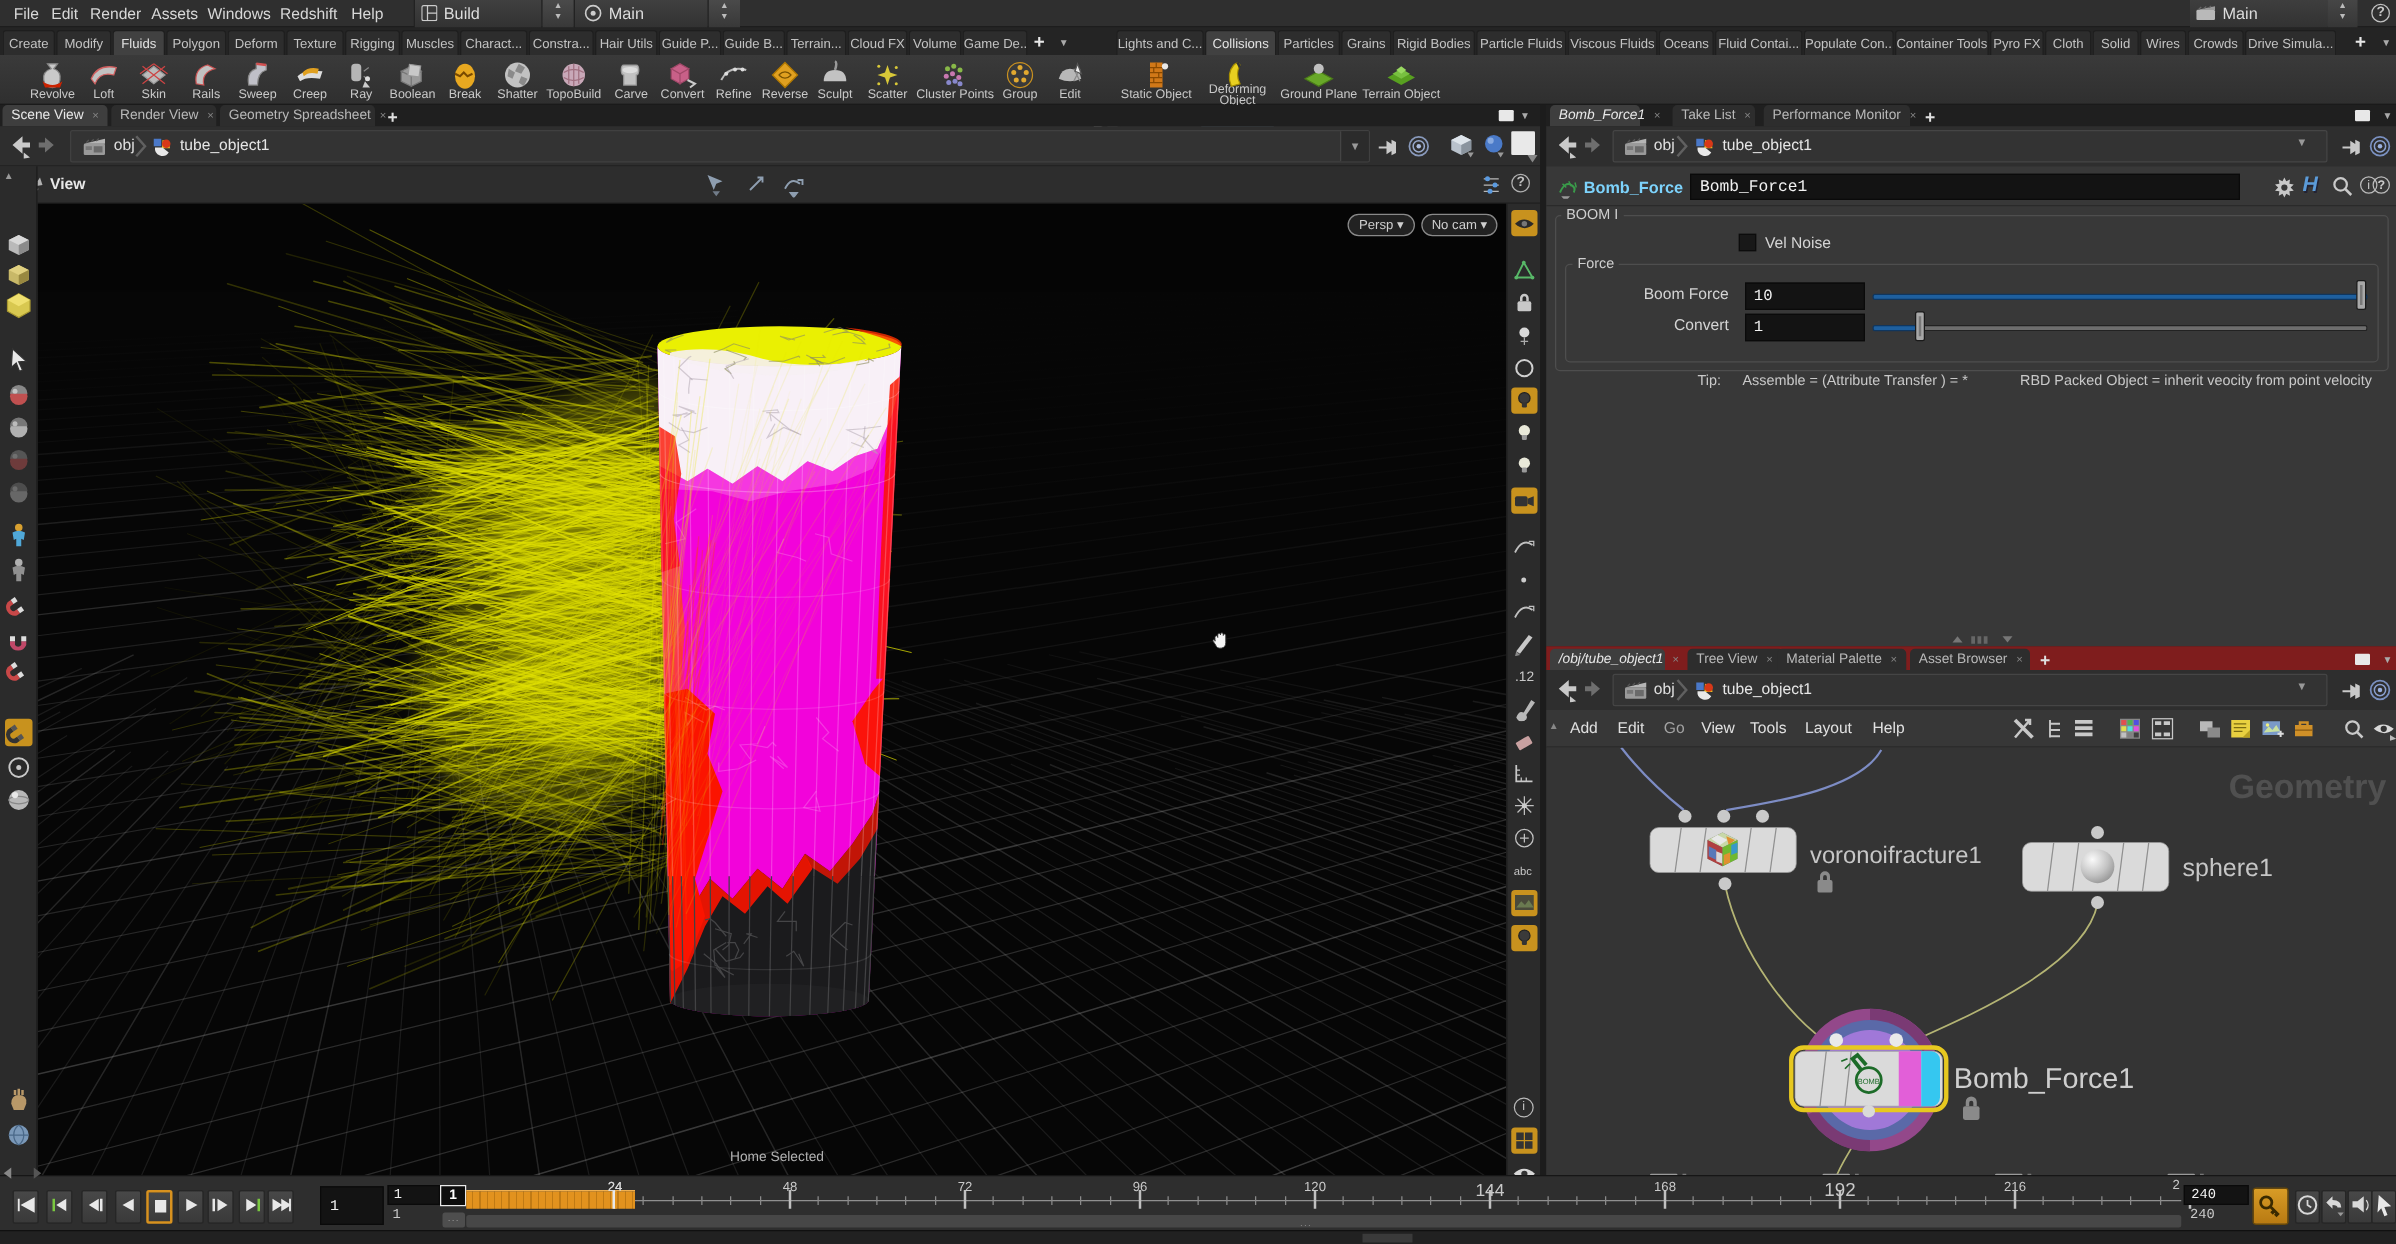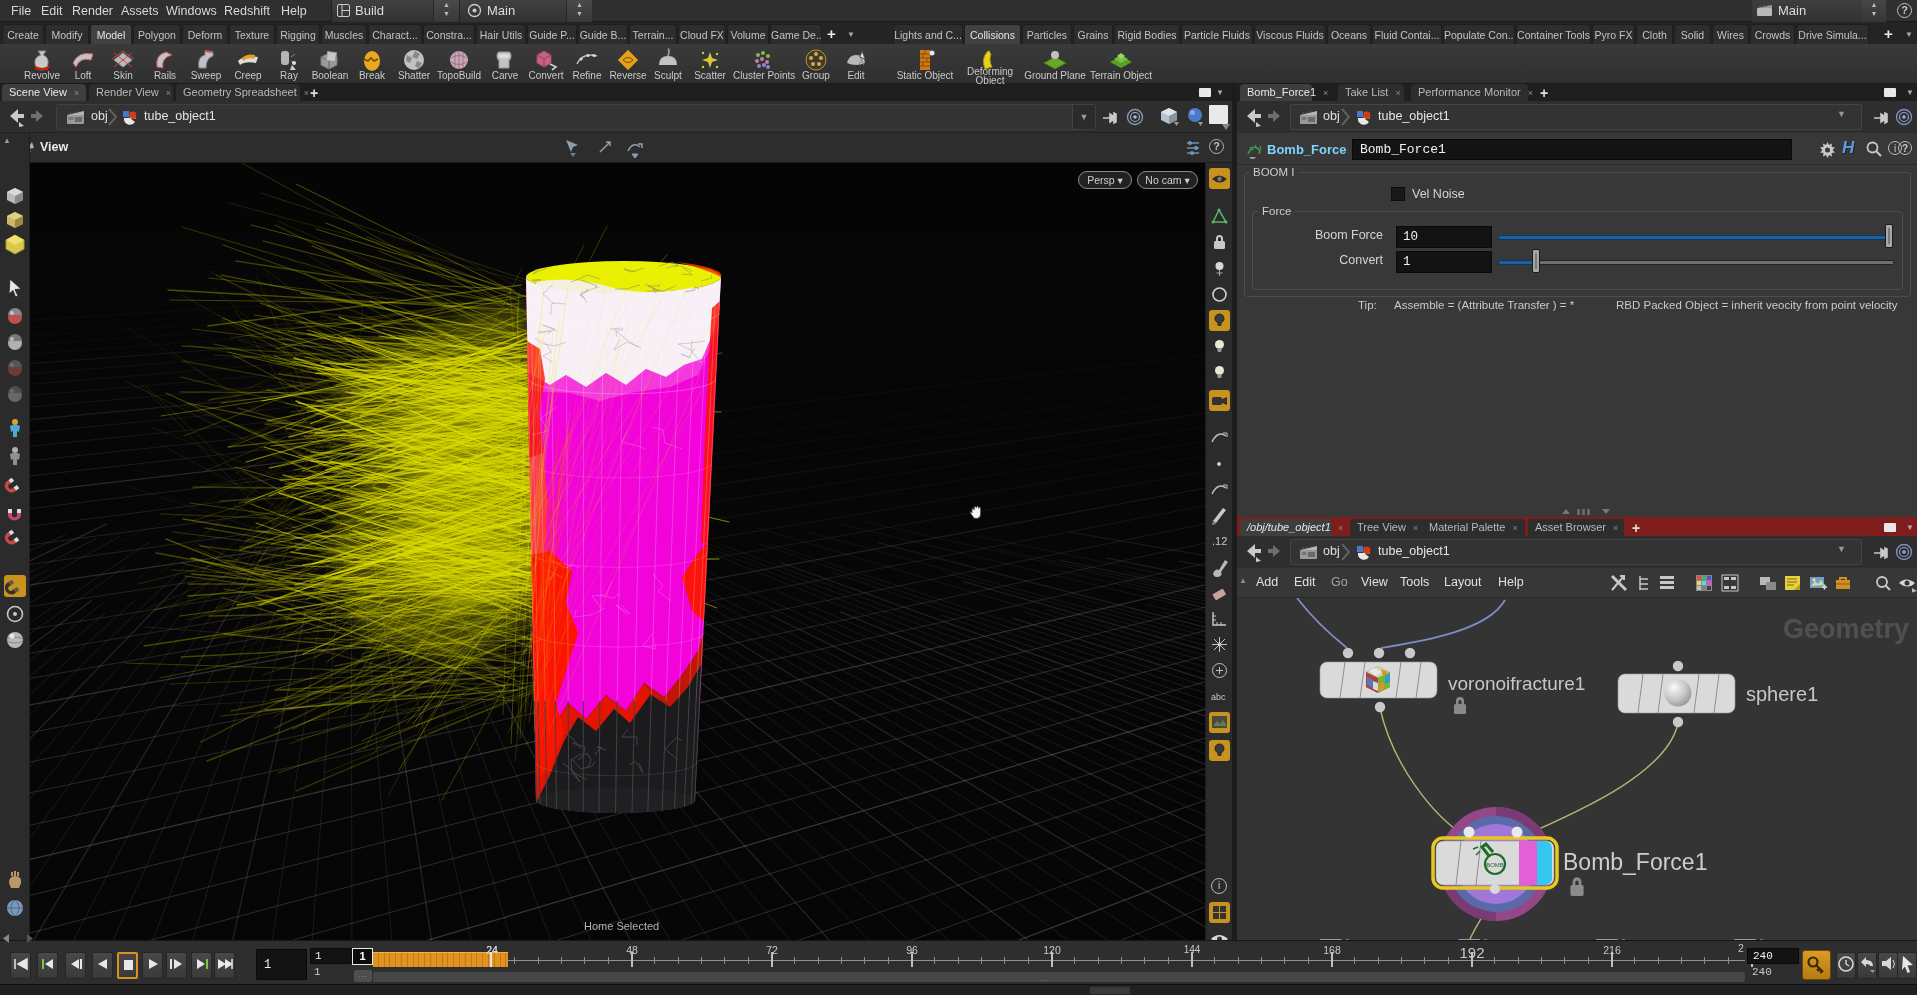--- a/index.html
+++ b/index.html
@@ -54,21 +54,21 @@
         <line x1="10" y1="2.2" x2="12" y2="0.8" stroke="#666"></line>
       </svg>
       <span style="position:absolute;left:26px;top:3px;font-size:13px;color:#dcdcdc">Main</span>
     </div>
     <div class="a" style="left:1862px;top:0;width:24px;height:22px;color:#bbb;font-size:7px;text-align:center;line-height:9px;background:linear-gradient(#464646,#363636)">▲<br>▼</div>
     <div class="a" style="left:1897px;top:3px;width:15px;height:15px;border:1.5px solid #c0c0c0;border-radius:50%;color:#c8c8c8;font-size:11px;font-weight:bold;text-align:center;line-height:13px;">?</div>
   </div>
 <div class="a" style="left:0;top:22px;width:1917px;height:22px;background:#242424;">
     <div class="tab" style="left:2px;width:42px">Create</div>
     <div class="tab" style="left:45px;width:44px">Modify</div>
-    <div class="tab sel" style="left:90px;width:42px">Model</div>
+    <div class="tab sel" style="left:90px;width:42px">Fluids</div>
     <div class="tab" style="left:133px;width:48px">Polygon</div>
     <div class="tab" style="left:182px;width:46px">Deform</div>
     <div class="tab" style="left:229px;width:46px">Texture</div>
     <div class="tab" style="left:276px;width:44px">Rigging</div>
     <div class="tab" style="left:321px;width:46px">Muscles</div>
     <div class="tab" style="left:368px;width:54px">Charact...</div>
     <div class="tab" style="left:423px;width:52px">Constra...</div>
     <div class="tab" style="left:476px;width:50px">Hair Utils</div>
     <div class="tab" style="left:527px;width:50px">Guide P...</div>
     <div class="tab" style="left:578px;width:50px">Guide B...</div>
@@ -1983,21 +1983,21 @@
     </div>
     <div class="a" style="left:3px;top:765px;width:21px;height:21px;">
       <svg width="21" height="21">
         <path d="M2,11 q8,-8 17,0 q-8,8 -17,0" fill="#d8d8d8"></path>
         <circle cx="10.5" cy="11" r="2.5" fill="#333"></circle>
       </svg>
     </div>
   </div>
 <div class="a" style="left:1232px;top:84px;width:5px;height:856px;background:#1c1c1c;"></div>
 <div class="a" style="left:1237px;top:84px;width:680px;height:17px;background:#1f1f1f;">
-    <div class="ptab sel" style="left:3px;width:72px;">Bomb_Force1<span class="x">×</span></div>
+    <div class="ptab sel" style="left:3px;width:72px;font-style:italic;">Bomb_Force1<span class="x">×</span></div>
     <div class="ptab" style="left:101px;width:66px;">Take List<span class="x">×</span></div>
     <div class="ptab" style="left:174px;width:117px;">Performance Monitor<span class="x">×</span></div>
     <div class="a" style="left:303px;top:1px;color:#e0e0e0;font-size:14px;font-weight:bold;">+</div>
     <div class="a" style="left:647px;top:4px;width:12px;height:9px;background:#e8e8e8;border-radius:1px;"></div>
     <div class="a" style="left:669px;top:4px;color:#aaa;font-size:8px;">▼</div>
   </div>
 <div class="a" style="left:1237px;top:101px;width:680px;height:32px;background:#2e2e2e;">
     <svg width="44" height="20" style="position:absolute;left:6px;top:6px">
       <path d="M12,2 L4,9 L12,16 L12,11 L18,11 L18,7 L12,7 Z" fill="#c9c9c9"></path>
       <path d="M13,15 l5,4 l-5,1 Z" fill="#c9c9c9"></path>
@@ -2389,21 +2389,21 @@
     <div class="a" style="left:1004px;top:16px;width:1px;height:7px;background:#8a8a8a;"></div>
     <div class="a" style="left:1028px;top:16px;width:1px;height:7px;background:#8a8a8a;"></div>
     <div class="a" style="left:1051px;top:11px;width:1.5px;height:15px;background:#c0c0c0;"></div>
     <div class="a" style="left:1039px;top:3px;width:26px;text-align:center;font-size:10.5px;color:#c9c9c9;">120</div>
     <div class="a" style="left:1074px;top:16px;width:1px;height:7px;background:#8a8a8a;"></div>
     <div class="a" style="left:1098px;top:16px;width:1px;height:7px;background:#8a8a8a;"></div>
     <div class="a" style="left:1121px;top:16px;width:1px;height:7px;background:#8a8a8a;"></div>
     <div class="a" style="left:1144px;top:16px;width:1px;height:7px;background:#8a8a8a;"></div>
     <div class="a" style="left:1168px;top:16px;width:1px;height:7px;background:#8a8a8a;"></div>
     <div class="a" style="left:1191px;top:11px;width:1.5px;height:15px;background:#c0c0c0;"></div>
-    <div class="a" style="left:1179px;top:3px;width:26px;text-align:center;font-size:10px;color:#c9c9c9;">144</div>
+    <div class="a" style="left:1179px;top:3px;width:26px;text-align:center;font-size:14px;color:#c9c9c9;">144</div>
     <div class="a" style="left:1214px;top:16px;width:1px;height:7px;background:#8a8a8a;"></div>
     <div class="a" style="left:1238px;top:16px;width:1px;height:7px;background:#8a8a8a;"></div>
     <div class="a" style="left:1261px;top:16px;width:1px;height:7px;background:#8a8a8a;"></div>
     <div class="a" style="left:1284px;top:16px;width:1px;height:7px;background:#8a8a8a;"></div>
     <div class="a" style="left:1308px;top:16px;width:1px;height:7px;background:#8a8a8a;"></div>
     <div class="a" style="left:1331px;top:11px;width:1.5px;height:15px;background:#c0c0c0;"></div>
     <div class="a" style="left:1319px;top:3px;width:26px;text-align:center;font-size:10.5px;color:#c9c9c9;">168</div>
     <div class="a" style="left:1354px;top:16px;width:1px;height:7px;background:#8a8a8a;"></div>
     <div class="a" style="left:1378px;top:16px;width:1px;height:7px;background:#8a8a8a;"></div>
     <div class="a" style="left:1401px;top:16px;width:1px;height:7px;background:#8a8a8a;"></div>

